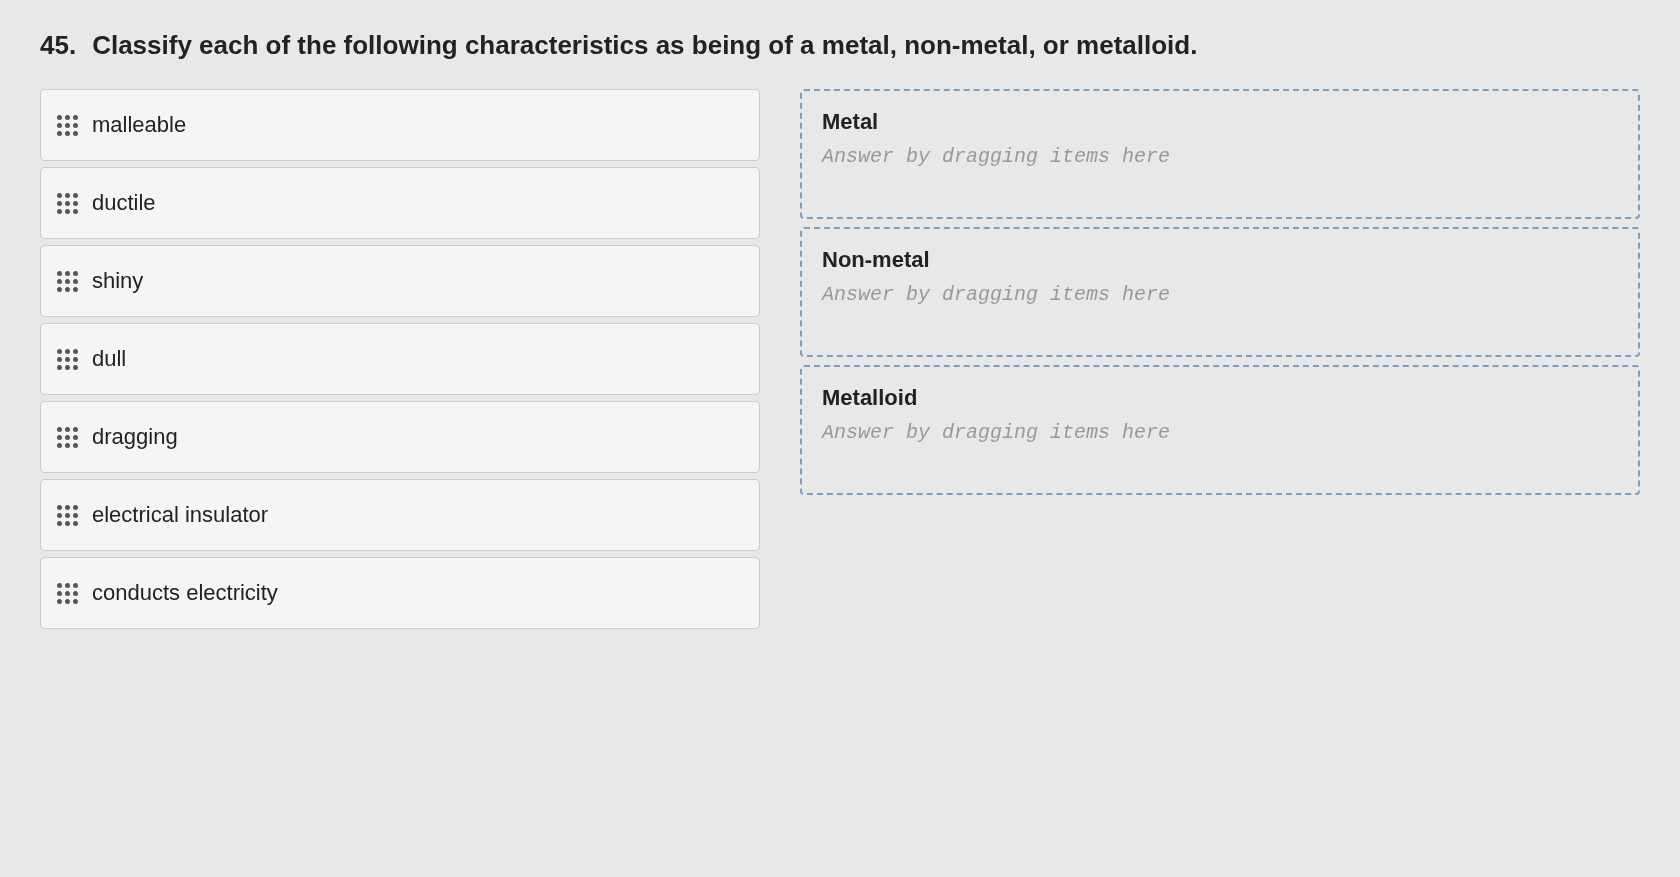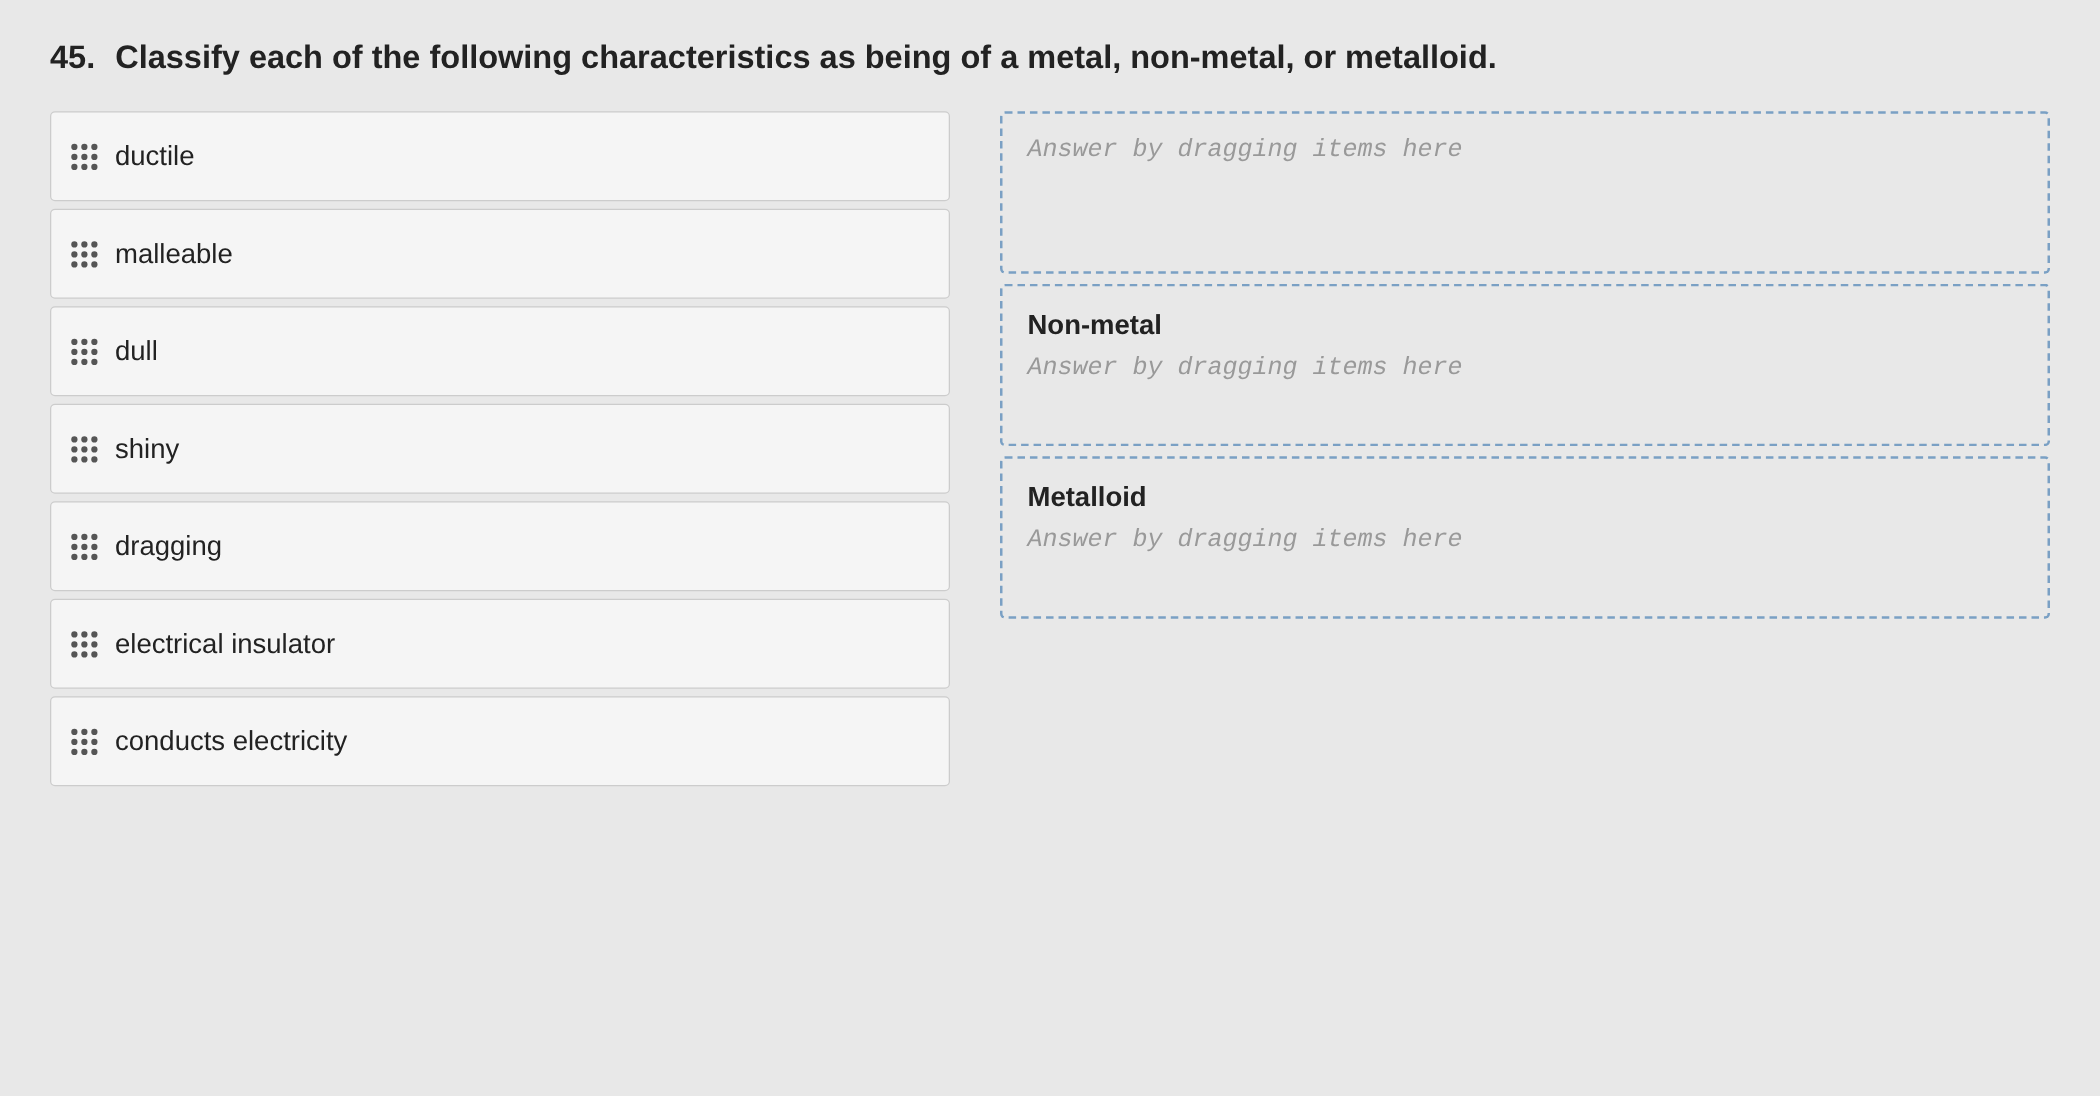--- a/index.html
+++ b/index.html
@@ -119,35 +119,49 @@
           <span></span>
           <span></span>
           <span></span>
           <span></span>
           <span></span>
           <span></span>
           <span></span>
           <span></span>
           <span></span>
         </div>
+        <span>malleable</span>
+      </div>
+      <div class="drag-item" draggable="true">
+        <div class="drag-icon">
+          <span></span>
+          <span></span>
+          <span></span>
+          <span></span>
+          <span></span>
+          <span></span>
+          <span></span>
+          <span></span>
+          <span></span>
+        </div>
         <span>ductile</span>
       </div>
       <div class="drag-item" draggable="true">
         <div class="drag-icon">
           <span></span>
           <span></span>
           <span></span>
           <span></span>
           <span></span>
           <span></span>
           <span></span>
           <span></span>
           <span></span>
         </div>
-        <span>malleable</span>
+        <span>shiny</span>
       </div>
       <div class="drag-item" draggable="true">
         <div class="drag-icon">
           <span></span>
           <span></span>
           <span></span>
           <span></span>
           <span></span>
           <span></span>
           <span></span>
@@ -161,34 +175,20 @@
           <span></span>
           <span></span>
           <span></span>
           <span></span>
           <span></span>
           <span></span>
           <span></span>
           <span></span>
           <span></span>
         </div>
-        <span>shiny</span>
-      </div>
-      <div class="drag-item" draggable="true">
-        <div class="drag-icon">
-          <span></span>
-          <span></span>
-          <span></span>
-          <span></span>
-          <span></span>
-          <span></span>
-          <span></span>
-          <span></span>
-          <span></span>
-        </div>
         <span>dragging</span>
       </div>
       <div class="drag-item" draggable="true">
         <div class="drag-icon">
           <span></span>
           <span></span>
           <span></span>
           <span></span>
           <span></span>
           <span></span>
@@ -210,20 +210,21 @@
           <span></span>
           <span></span>
         </div>
         <span>conducts electricity</span>
       </div>
     </div>
 
   <div class="drop-zones-column">
 
   <div class="drop-zone">
+        <div class="drop-zone-title">Metal</div>
         <div class="drop-zone-placeholder">Answer by dragging items here</div>
       </div>
       <div class="drop-zone">
         <div class="drop-zone-title">Non-metal</div>
         <div class="drop-zone-placeholder">Answer by dragging items here</div>
       </div>
       <div class="drop-zone">
         <div class="drop-zone-title">Metalloid</div>
         <div class="drop-zone-placeholder">Answer by dragging items here</div>
       </div>

